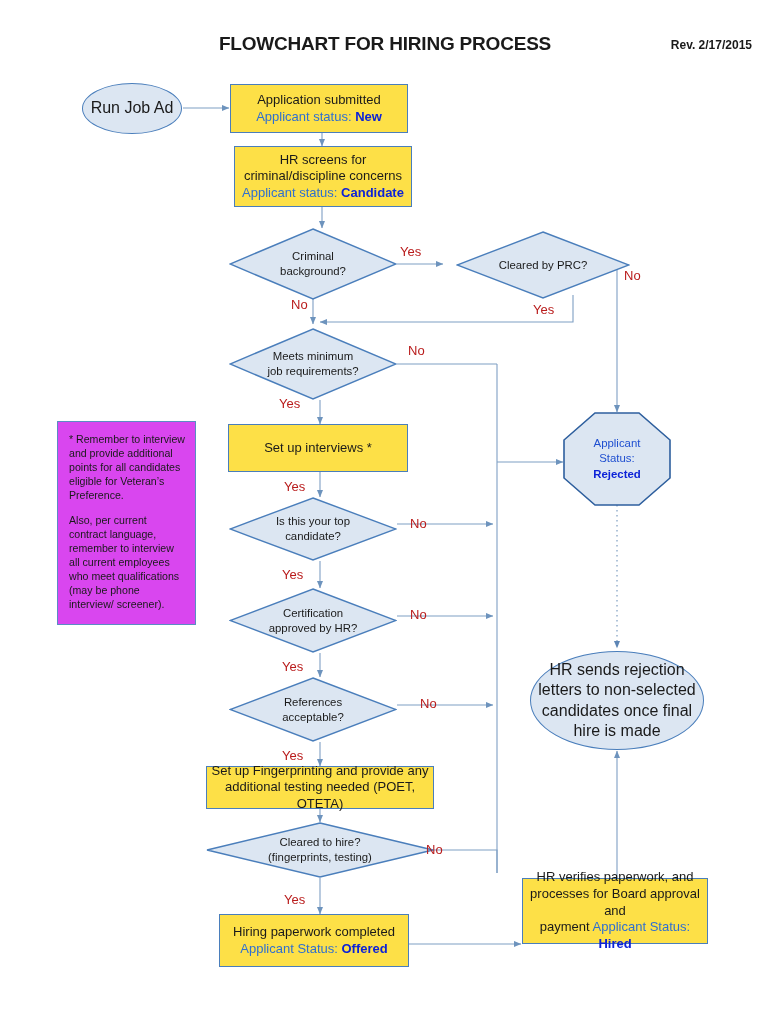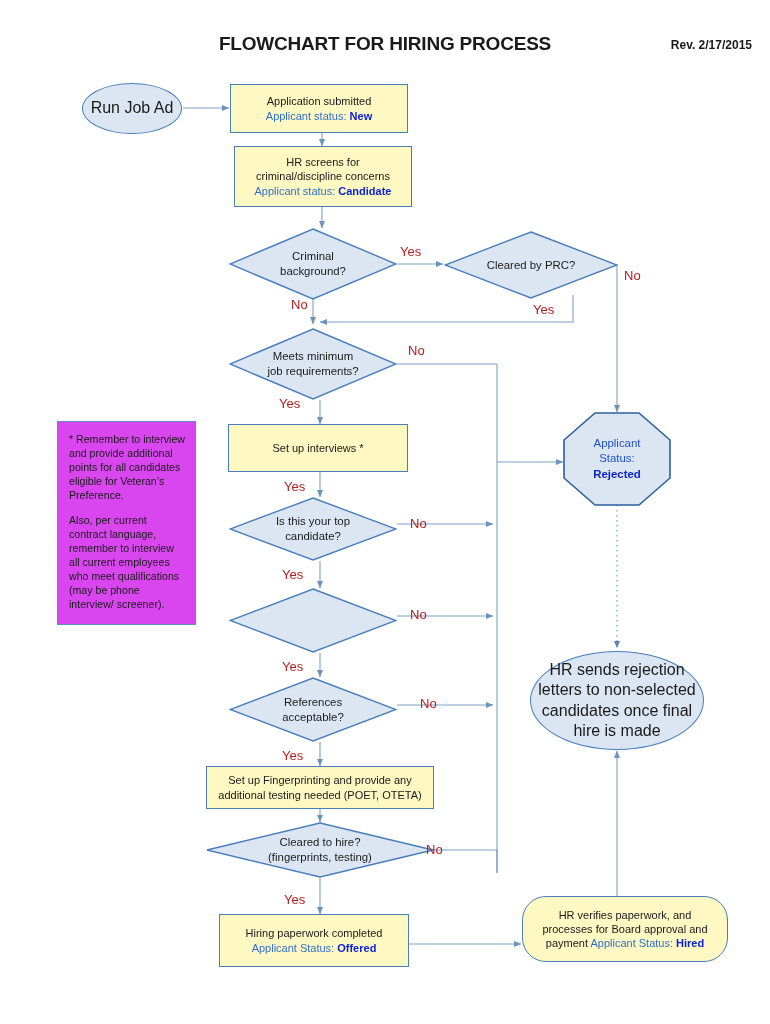--- a/index.html
+++ b/index.html
@@ -64,23 +64,23 @@
     right: 18px;
     top: 23px;
     font-size: 12px;
     font-weight: bold;
     color: #1a1a1a;
     margin-top: 15px;
   }
 
   
   .proc {
-    background: #fef9c3;
+    background: #fde047;
     border: 1.4px solid #4a7ebb;
-    font-size: 11px;
+    font-size: 13px;
     color: #1a1a1a;
   }
 
   
   .note {
     background: #d946ef;
     border: 1.1px solid #5b8cc4;
     font-size: 10.6px;
     text-align: left;
     align-items: flex-start;
@@ -252,21 +252,21 @@
   <div class="node diamond" style="left:229px; top:228px; width:168px; height:72px;">
     <svg class="dshape" viewBox="0 0 168 72" preserveAspectRatio="none">
       <polygon points="84,1 167,36 84,71 1,36" fill="#dce6f2" stroke="#4a7ebb" stroke-width="1.4"></polygon>
     </svg>
     <span class="txt">
       <span>Criminal</span><br>
       <span>background?</span>
     </span>
   </div>
 
-  <div class="node diamond" style="left:444px; top:231px; width:174px; height:68px;">
+  <div class="node diamond" style="left:456px; top:231px; width:174px; height:68px;">
     <svg class="dshape" viewBox="0 0 174 68" preserveAspectRatio="none">
       <polygon points="87,1 173,34 87,67 1,34" fill="#dce6f2" stroke="#4a7ebb" stroke-width="1.4"></polygon>
     </svg>
     <span class="txt">Cleared by PRC?</span>
   </div>
 
   <div class="node diamond" style="left:229px; top:328px; width:168px; height:72px;">
     <svg class="dshape" viewBox="0 0 168 72" preserveAspectRatio="none">
       <polygon points="84,1 167,36 84,71 1,36" fill="#dce6f2" stroke="#4a7ebb" stroke-width="1.4"></polygon>
     </svg>
@@ -305,20 +305,24 @@
     <span class="txt">
       <span>Is this your top</span><br>
       <span>candidate?</span>
     </span>
   </div>
 
   <div class="node diamond" style="left:229px; top:588px; width:168px; height:65px;">
     <svg class="dshape" viewBox="0 0 168 65" preserveAspectRatio="none">
       <polygon points="84,1 167,32.5 84,64 1,32.5" fill="#dce6f2" stroke="#4a7ebb" stroke-width="1.4"></polygon>
     </svg>
+    <span class="txt">
+      <span>Certification</span><br>
+      <span>approved by HR?</span>
+    </span>
   </div>
 
   <div class="node diamond" style="left:229px; top:677px; width:168px; height:65px;">
     <svg class="dshape" viewBox="0 0 168 65" preserveAspectRatio="none">
       <polygon points="84,1 167,32.5 84,64 1,32.5" fill="#dce6f2" stroke="#4a7ebb" stroke-width="1.4"></polygon>
     </svg>
     <span class="txt">
       <span>References</span><br>
       <span>acceptable?</span>
     </span>
@@ -350,21 +354,21 @@
     </span>
   </div>
 
   <div class="node proc" style="left:219px; top:914px; width:190px; height:53px;">
     <span class="txt">
       <span>Hiring paperwork completed</span><br>
       <span class="status"><span>Applicant Status: </span><b>Offered</b></span>
     </span>
   </div>
 
-  <div class="node proc" style="left:522px; top:896px; width:206px; height:66px;border-radius:24px;">
+  <div class="node proc" style="left:522px; top:878px; width:186px; height:66px;">
     <span class="txt">
       <span>HR verifies paperwork, and</span><br>
       <span>processes for Board approval and</span><br>
       <span>payment </span><span class="status"><span>Applicant Status: </span><b>Hired</b></span>
     </span>
   </div>
 
   <div class="elabel" style="left:400px; top:245px;">Yes</div>
   <div class="elabel" style="left:291px; top:298px;">No</div>
   <div class="elabel" style="left:624px; top:269px;">No</div>

